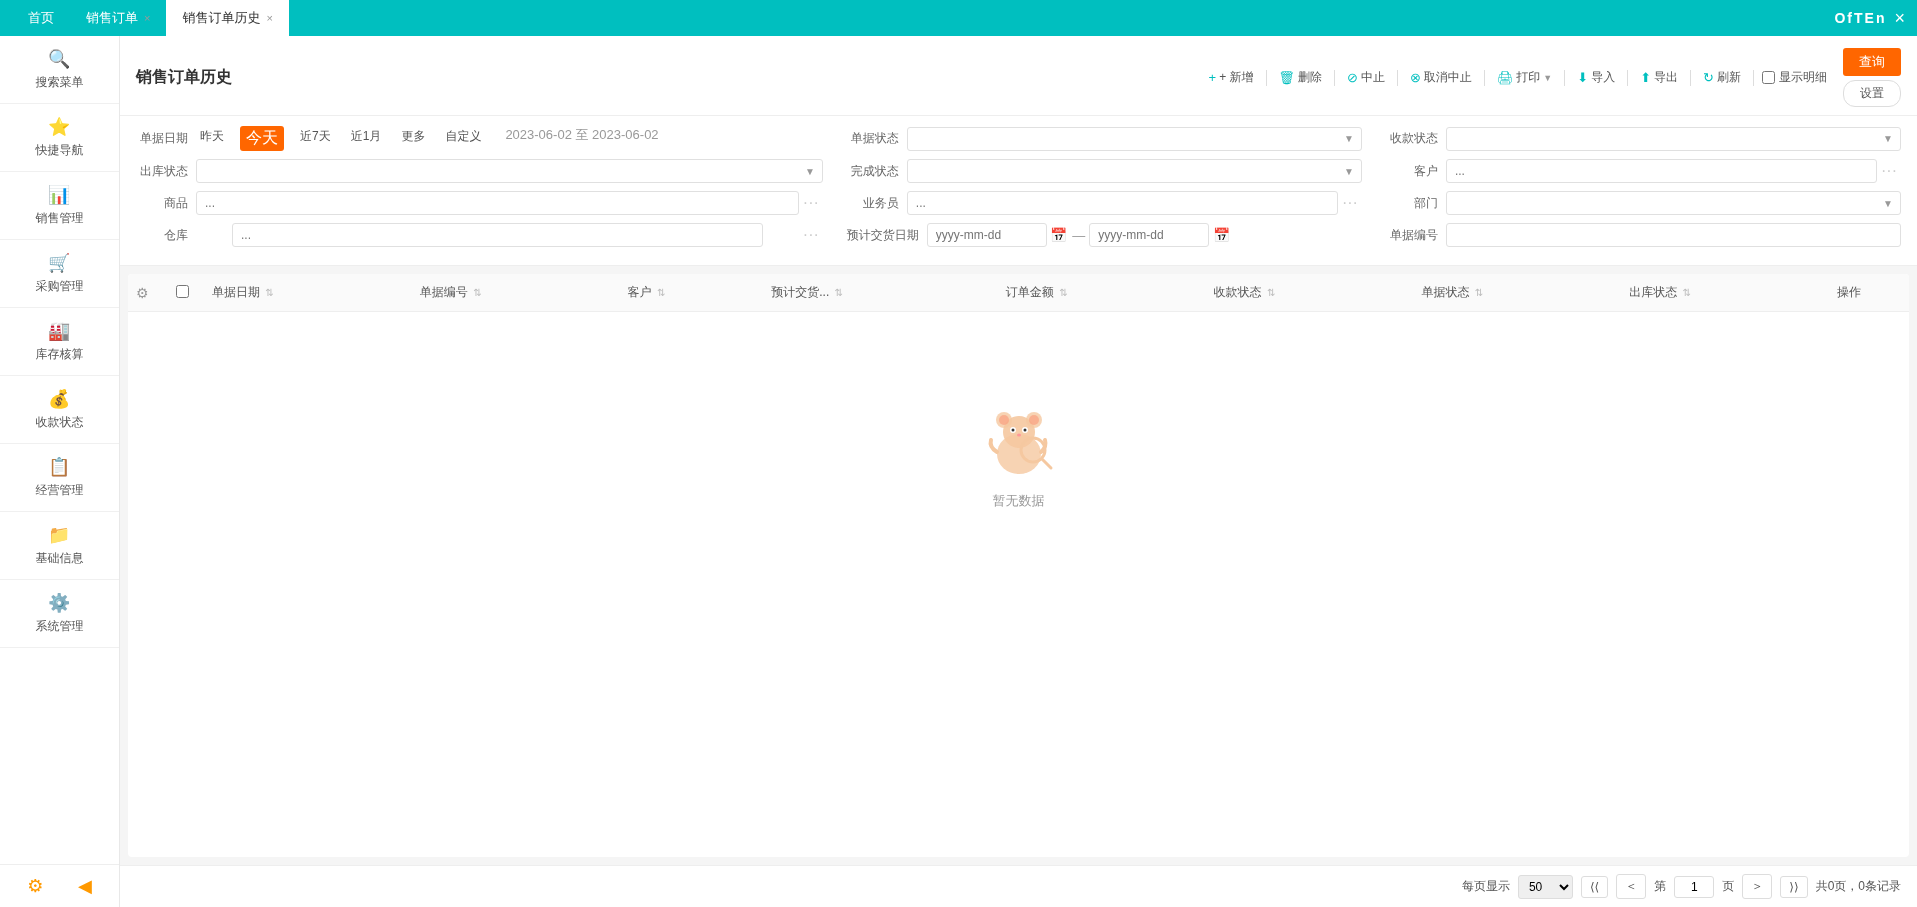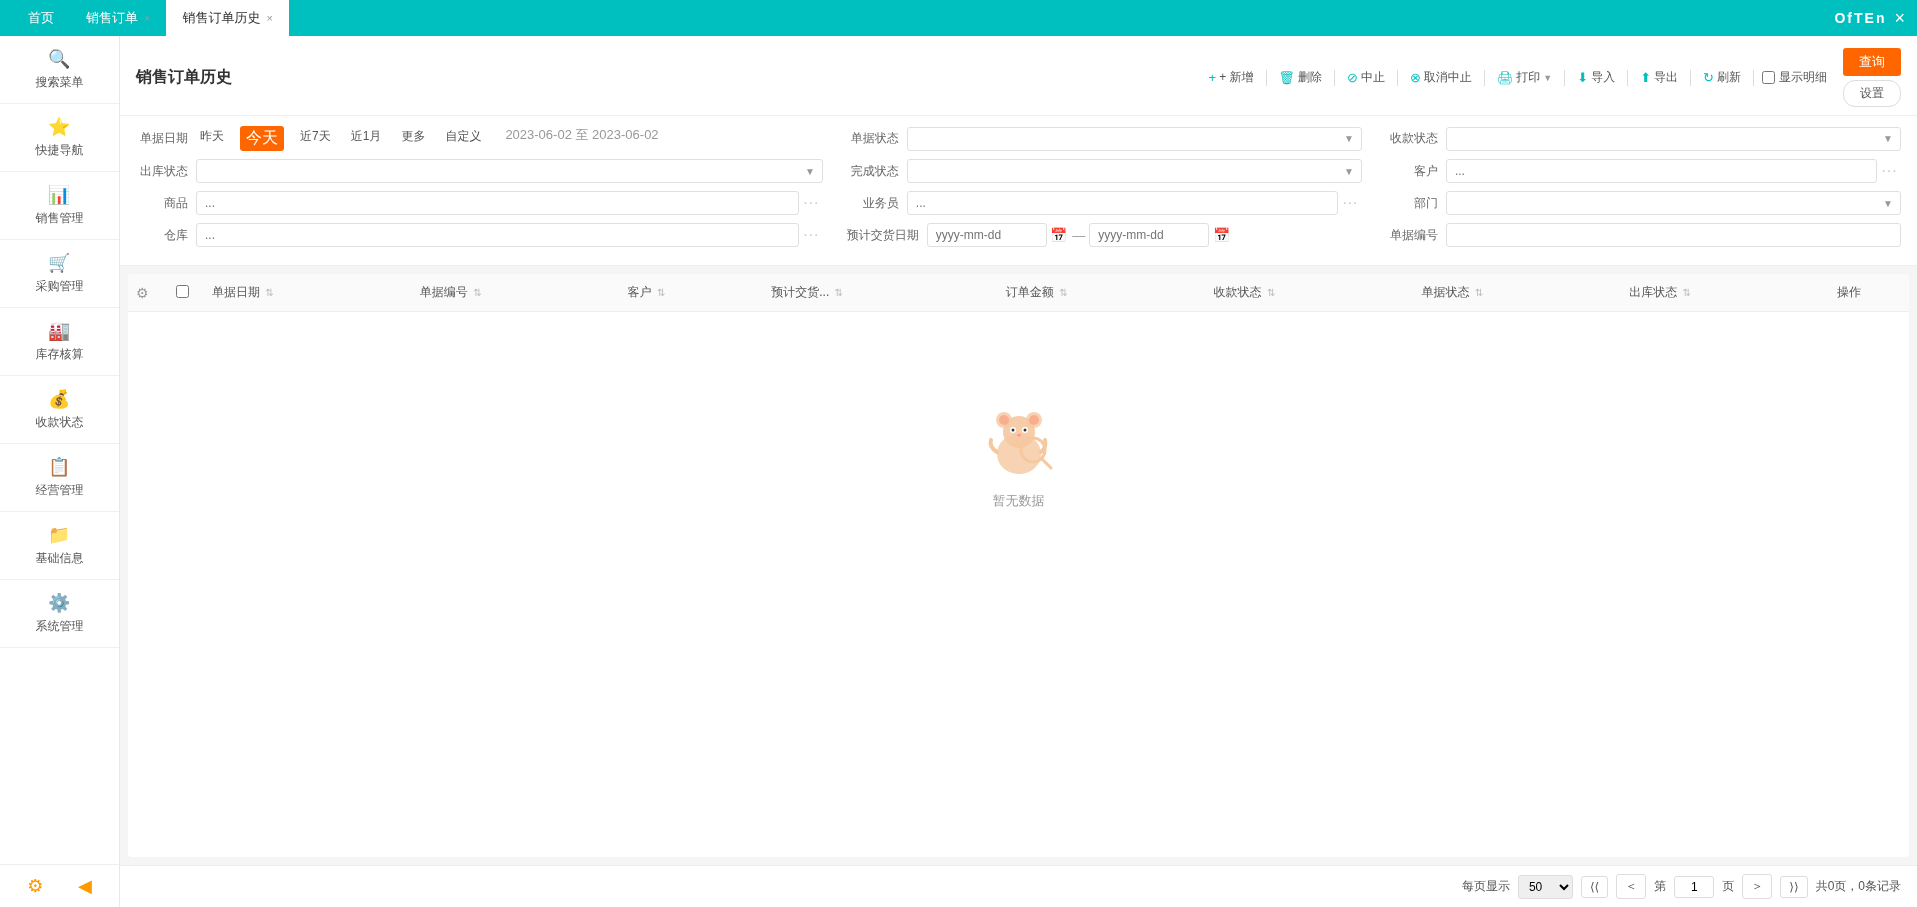--- a/index.html
+++ b/index.html
@@ -292,21 +292,21 @@
           <div class="filter-select-wrapper">
             <select class="filter-select">
               <option></option>
             </select>
             <span class="chevron">▼</span>
           </div>
         </div>
       </div>
 
       <div class="filter-row">
-        <div class="filter-item" style="flex:2;">
+        <div class="filter-item" style="flex:2;gap:36px;">
           <span class="filter-label">仓库</span>
           <input class="filter-input" placeholder="..." style="">
           <span class="filter-dots">···</span>
         </div>
         <div class="filter-item" style="flex:1.5;margin-left:24px;">
           <span class="filter-label">预计交货日期</span>
           <div class="date-input-group">
             <input class="date-input" placeholder="yyyy-mm-dd" style="">
             <span class="cal-icon">📅</span>
             <span class="date-sep">—</span>

